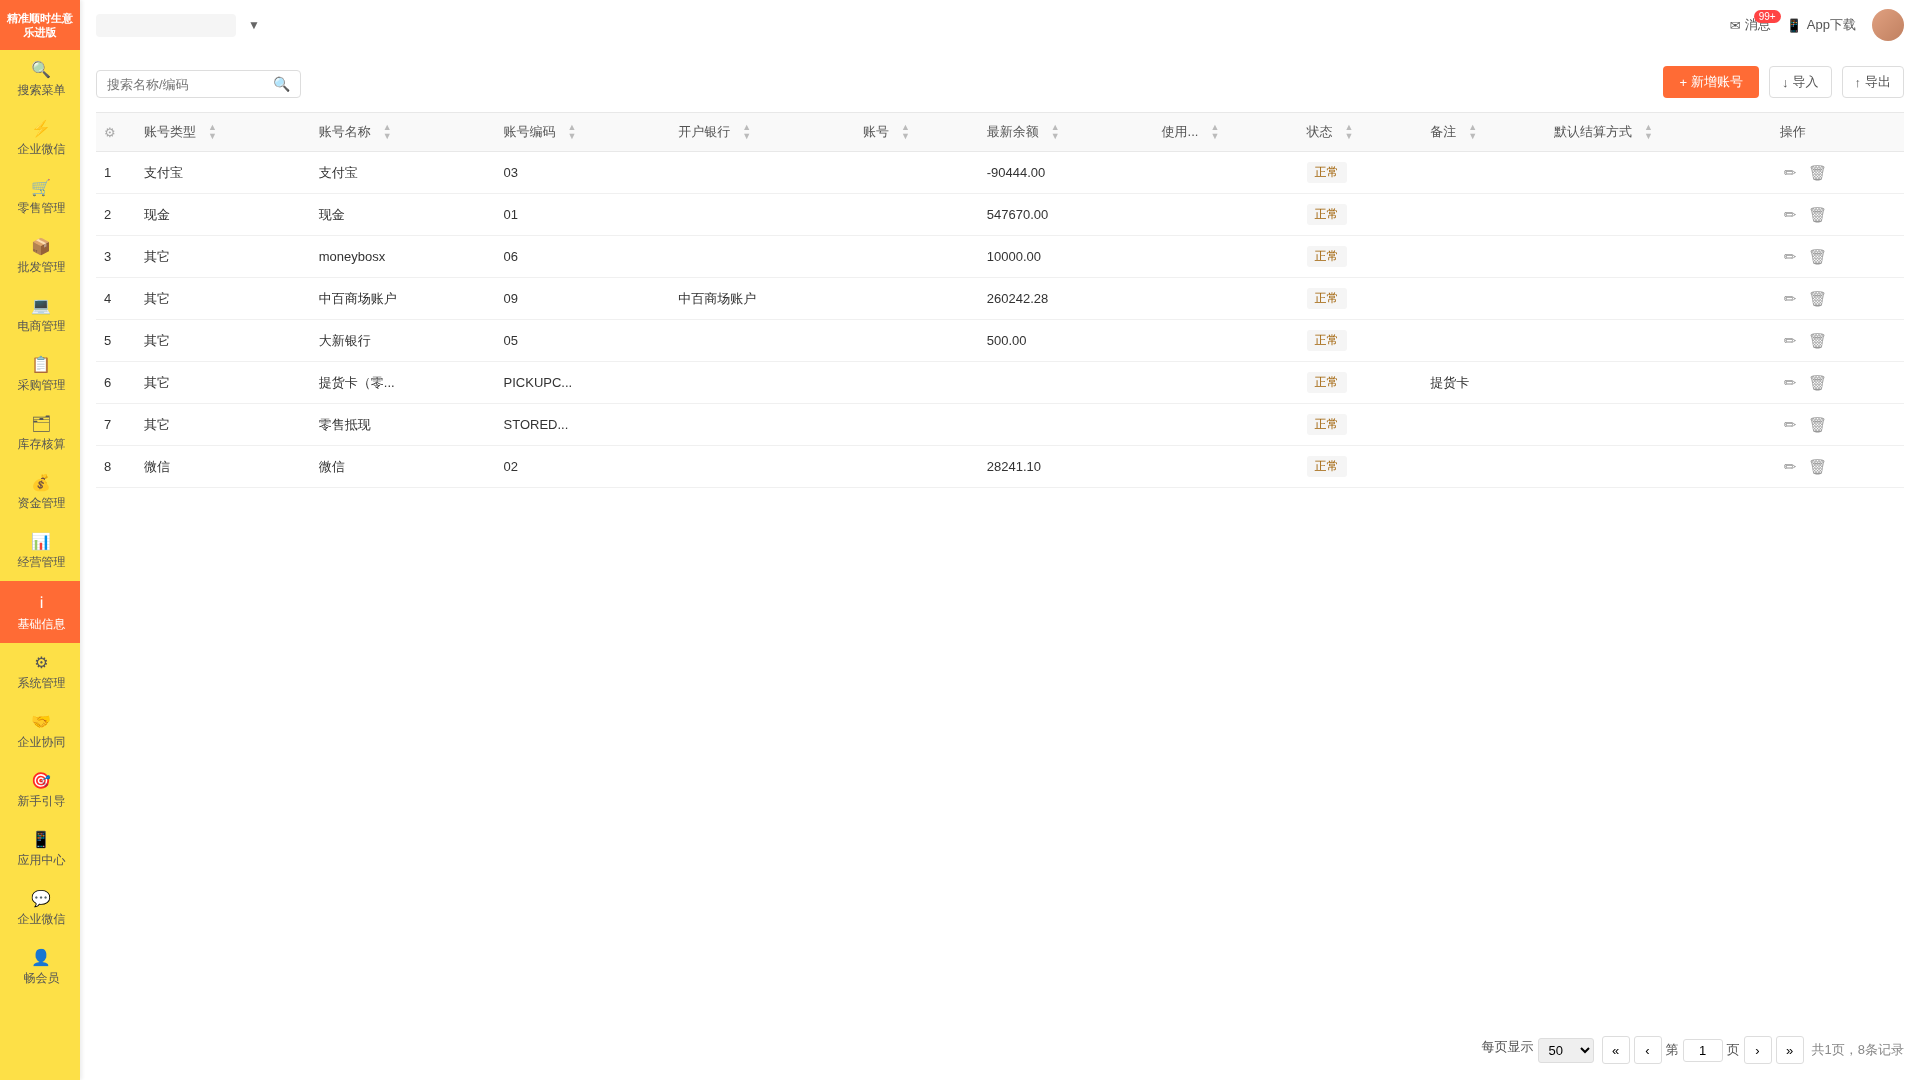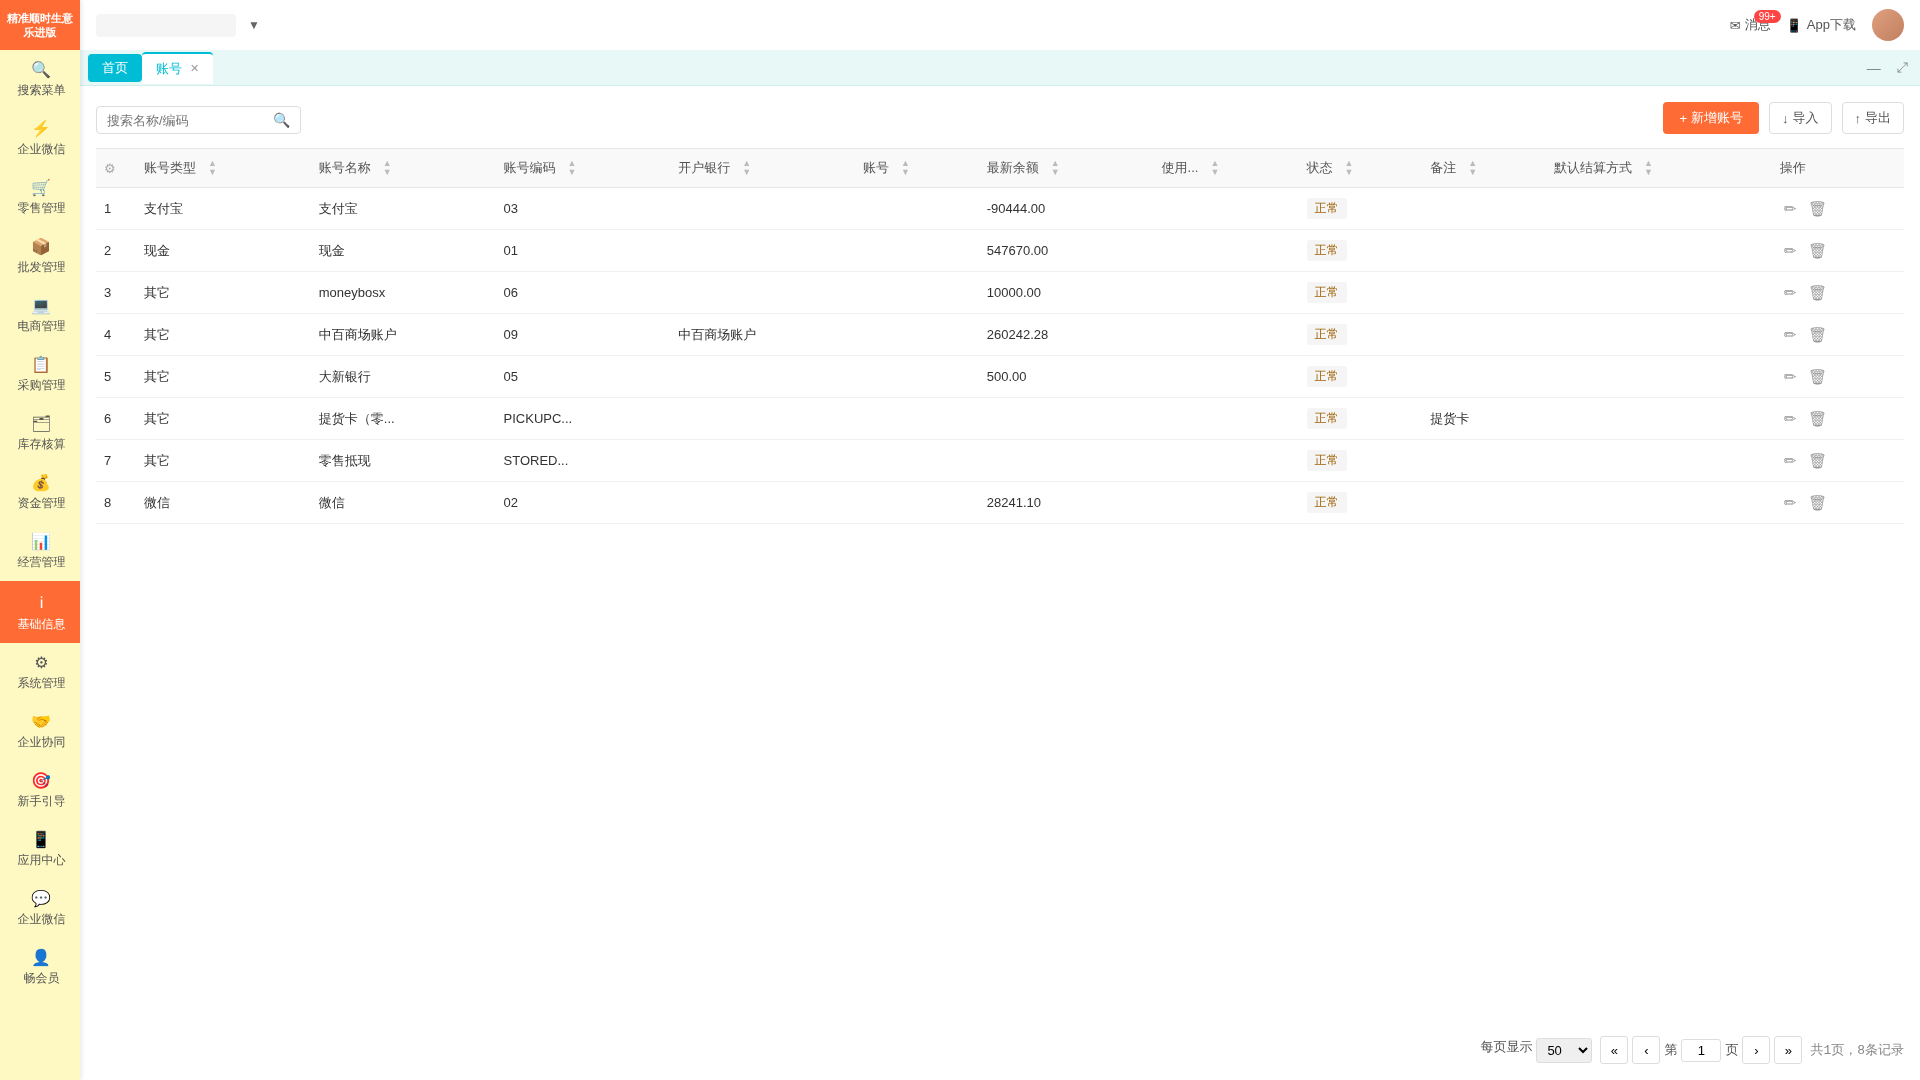--- a/index.html
+++ b/index.html
@@ -1,21 +1,21 @@
 <!DOCTYPE html>
 <html><head>
   <meta charset="utf-8">
   <style>
     * { box-sizing: border-box; margin: 0; padding: 0; }
     body { font-family: 'Microsoft YaHei', Arial, sans-serif; font-size: 13px; background: #f5f5f5; display: flex; height: 1080px; overflow: hidden; }
 
     
     .sidebar {
       width: 80px;
-      background: #fef9c3;
+      background: #fde047;
       display: flex;
       flex-direction: column;
       align-items: center;
       padding-top: 0;
       box-shadow: 2px 0 4px rgba(0,0,0,0.08);
       z-index: 10;
       flex-shrink: 0;
     }
     .sidebar-logo {
       width: 80px;
@@ -346,21 +346,21 @@
     }
     .page-input {
       width: 40px;
       border: 1px solid #ddd;
       border-radius: 3px;
       padding: 3px 6px;
       text-align: center;
       font-size: 13px;
       outline: none;
     }
-    .total-info { color: #888; font-family: Liberation Mono, monospace; }
+    .total-info { color: #888; }
   </style>
 </head>
 <body>
 
 <div class="sidebar">
   <div class="sidebar-logo">
     <div class="sidebar-logo-text">精准顺时生意<br>乐进版</div>
   </div>
 
   <div class="sidebar-item">
@@ -447,33 +447,20 @@
         <span class="badge">99+</span>
       </div>
       <div class="app-download">
         <span>📱</span>
         <span>App下载</span>
       </div>
       <div class="avatar" style="background: linear-gradient(135deg, #e0a080, #c08060);"></div>
     </div>
   </div>
 
-  <div class="tab-bar">
-    <div class="tab tab-home">
-      <span>首页</span>
-    </div>
-    <div class="tab active">
-      <span>账号</span>
-      <span class="tab-close">✕</span>
-    </div>
-    <div class="tab-actions">
-      <span class="tab-action-btn">—</span>
-      <span class="tab-action-btn">⤢</span>
-    </div>
-  </div>
 
   <div class="content-area">
 
     <div class="toolbar">
       <div class="toolbar-left">
         <div class="search-input-wrap">
           <input type="text" placeholder="搜索名称/编码" style="">
           <span style="color:#aaa; font-size:14px;">🔍</span>
         </div>
       </div>

